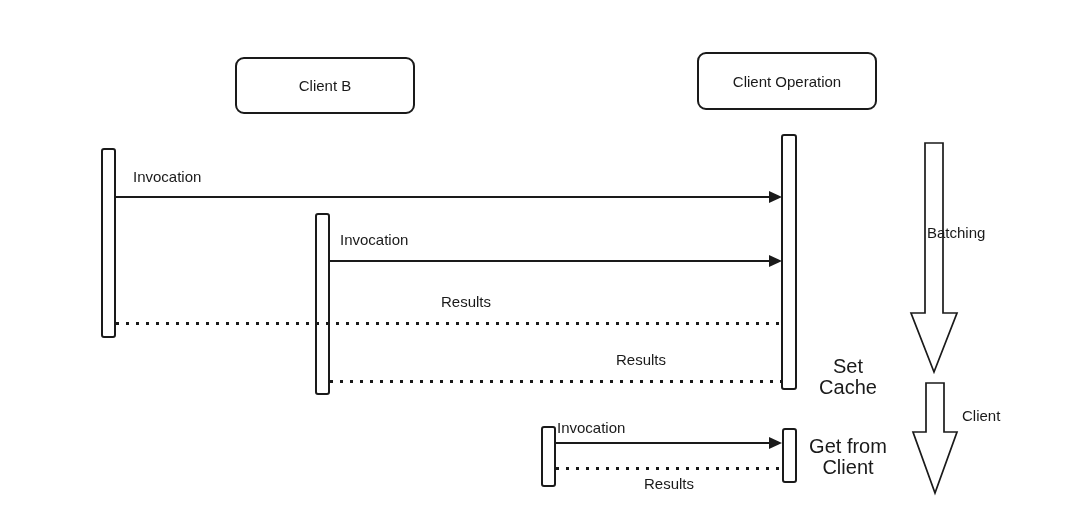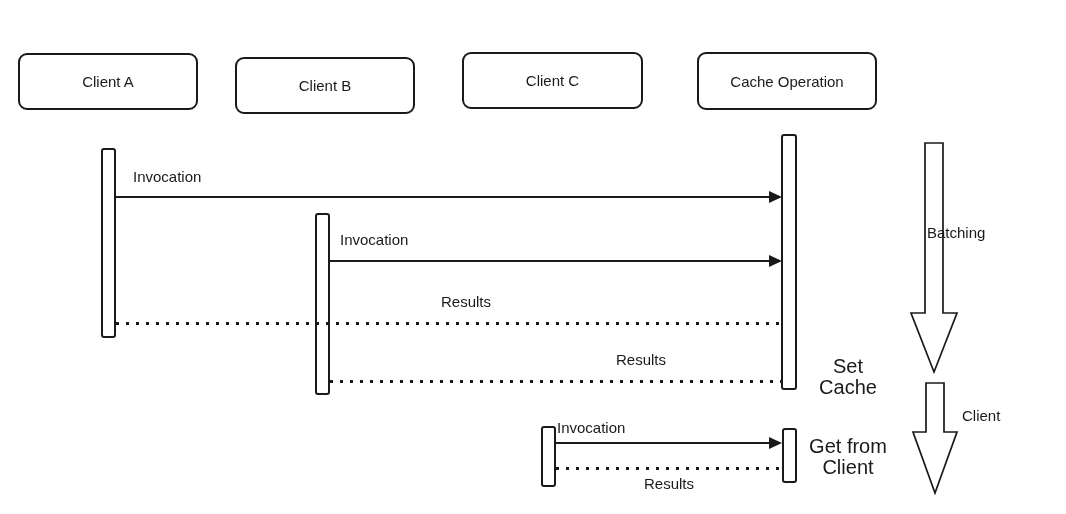--- a/index.html
+++ b/index.html
@@ -72,31 +72,25 @@
     left: 0; top: 0;
     z-index: 2;
     pointer-events: none;
   }
 </style>
 </head>
 <body>
 
 <div class="canvas">
 
-  <div class="actor" style="left:18px; top:53px; width:180px; height:57px;">
-    <span>Client A</span>
-  </div>
   <div class="actor" style="left:235px; top:57px; width:180px; height:57px;text-align:center;">
     <span>Client B</span>
   </div>
-  <div class="actor" style="left:462px; top:52px; width:181px; height:57px;">
-    <span>Client C</span>
-  </div>
   <div class="actor" style="left:697px; top:52px; width:180px; height:58px;">
-    <span>Cache Operation</span>
+    <span>Client Operation</span>
   </div>
 
   <div class="bar" style="left:101px; top:148px; width:15px; height:190px;"></div>
   <div class="bar" style="left:315px; top:213px; width:15px; height:182px;"></div>
   <div class="bar" style="left:781px; top:134px; width:16px; height:256px;"></div>
   <div class="bar" style="left:541px; top:426px; width:15px; height:61px;"></div>
   <div class="bar" style="left:782px; top:428px; width:15px; height:55px;"></div>
 
   <div class="hline" style="left:116px; top:196px; width:654px;"></div>
   <div class="ahead" style="left:769px; top:191px;"></div>

